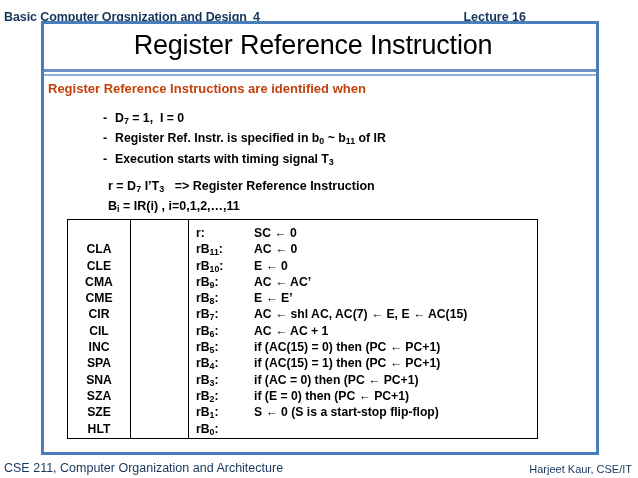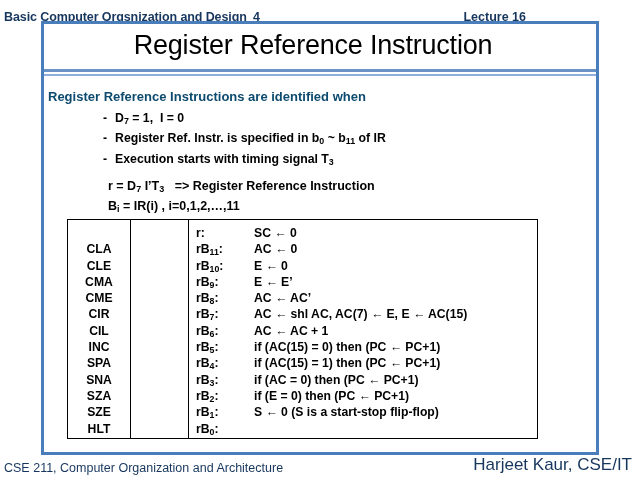--- a/index.html
+++ b/index.html
@@ -102,24 +102,24 @@
     left: 0; top: 5px;
     width: 100%;
     height: 2px;
     background: #8fb0da;
   }
 
   
   .intro {
     position: absolute;
     left: 48px;
-    top: 89px;
+    top: 81px;
     font-size: 13px;
     font-weight: bold;
-    color: #0c4a6e;
+    color: #c2410c;
     white-space: nowrap;
   }
   .bullets {
     position: absolute;
     left: 103px;
     top: 110px;
     font-size: 12.3px;
     font-weight: bold;
     color: #000000;
     line-height: 17.5px;
@@ -194,21 +194,21 @@
     left: 4px;
     bottom: 3px;
     font-size: 12.5px;
     color: #17365d;
     white-space: nowrap;
   }
   .footer-right {
     position: absolute;
     right: 6px;
     bottom: 3px;
-    font-size: 17px;
+    font-size: 11px;
     color: #17365d;
     white-space: nowrap;
   }
 </style>
 </head>
 <body>
 
 <div class="slide-header">
   <div class="hdr-title">Basic Computer Orgsnization and Design</div>
   <div class="hdr-page">4</div>
@@ -280,22 +280,22 @@
     <div class="cell">rB<sub>3</sub>:</div>
     <div class="cell">rB<sub>2</sub>:</div>
     <div class="cell">rB<sub>1</sub>:</div>
     <div class="cell">rB<sub>0</sub>:</div>
   </div>
 
   <div class="tbl-col col-op">
     <div class="cell">SC ← 0</div>
     <div class="cell">AC ← 0</div>
     <div class="cell">E ← 0</div>
+    <div class="cell">AC ← AC’</div>
     <div class="cell">E ← E’</div>
-    <div class="cell">AC ← AC’</div>
     <div class="cell">AC ← shl AC, AC(7) ← E, E ← AC(15)</div>
     <div class="cell">AC ← AC + 1</div>
     <div class="cell">if (AC(15) = 0) then (PC ← PC+1)</div>
     <div class="cell">if (AC(15) = 1) then (PC ← PC+1)</div>
     <div class="cell">if (AC = 0) then (PC ← PC+1)</div>
     <div class="cell">if (E = 0) then (PC ← PC+1)</div>
     <div class="cell">S ← 0  (S is a start-stop flip-flop)</div>
   </div>
 </div>
 

